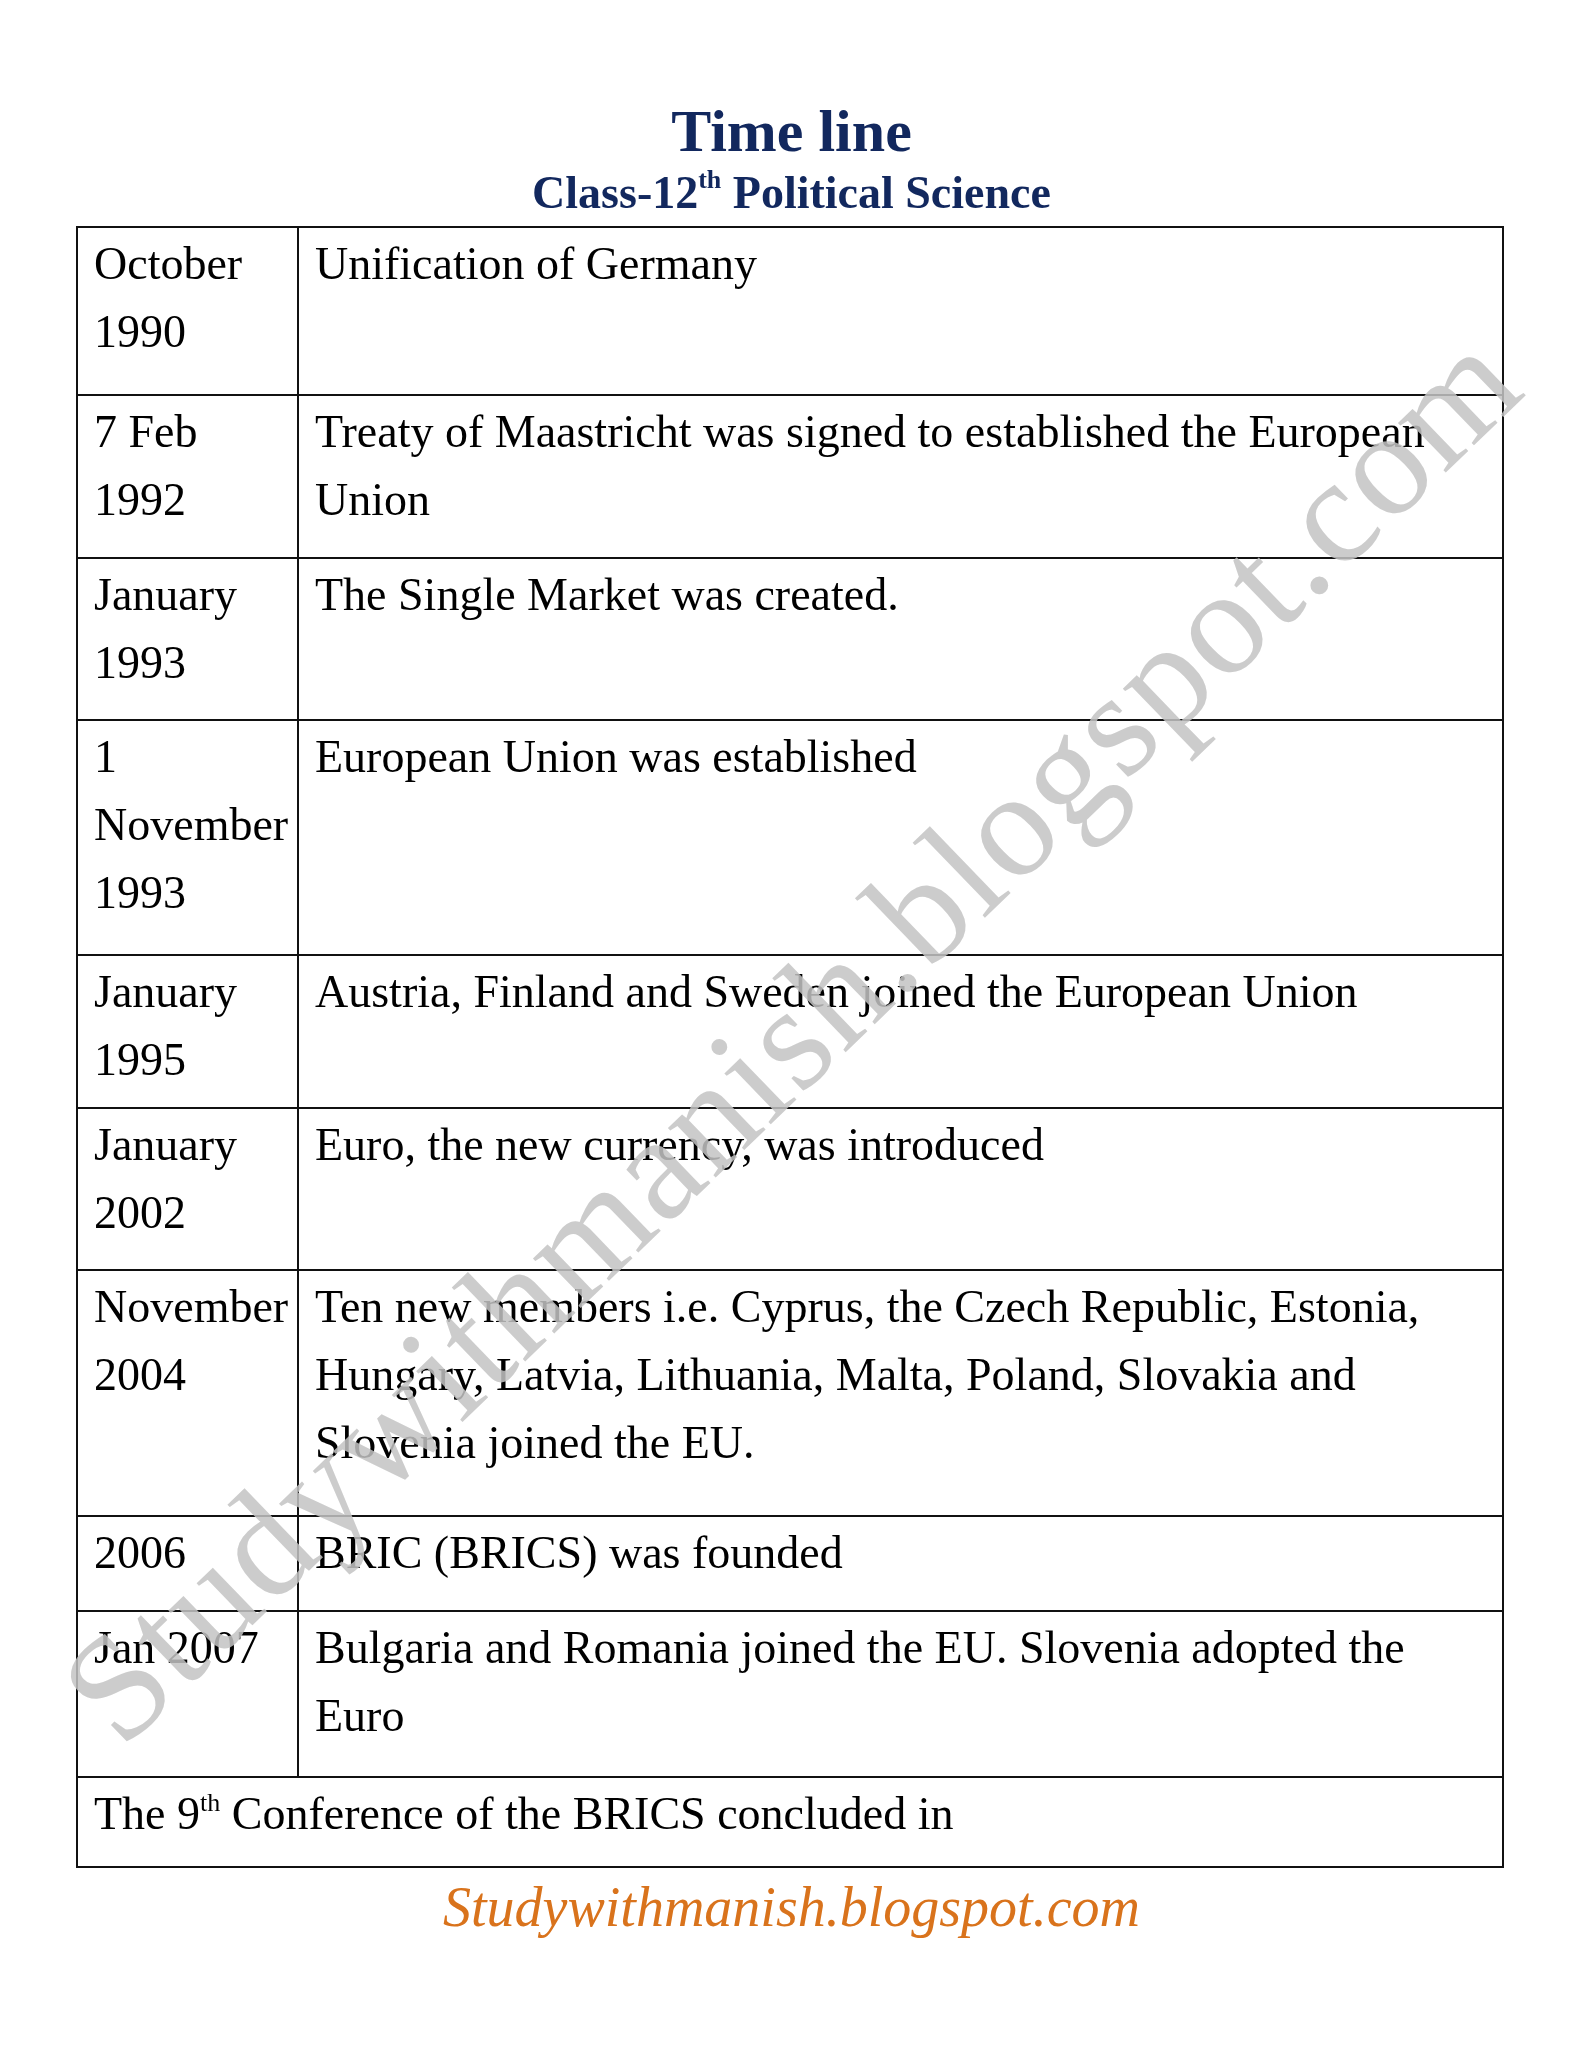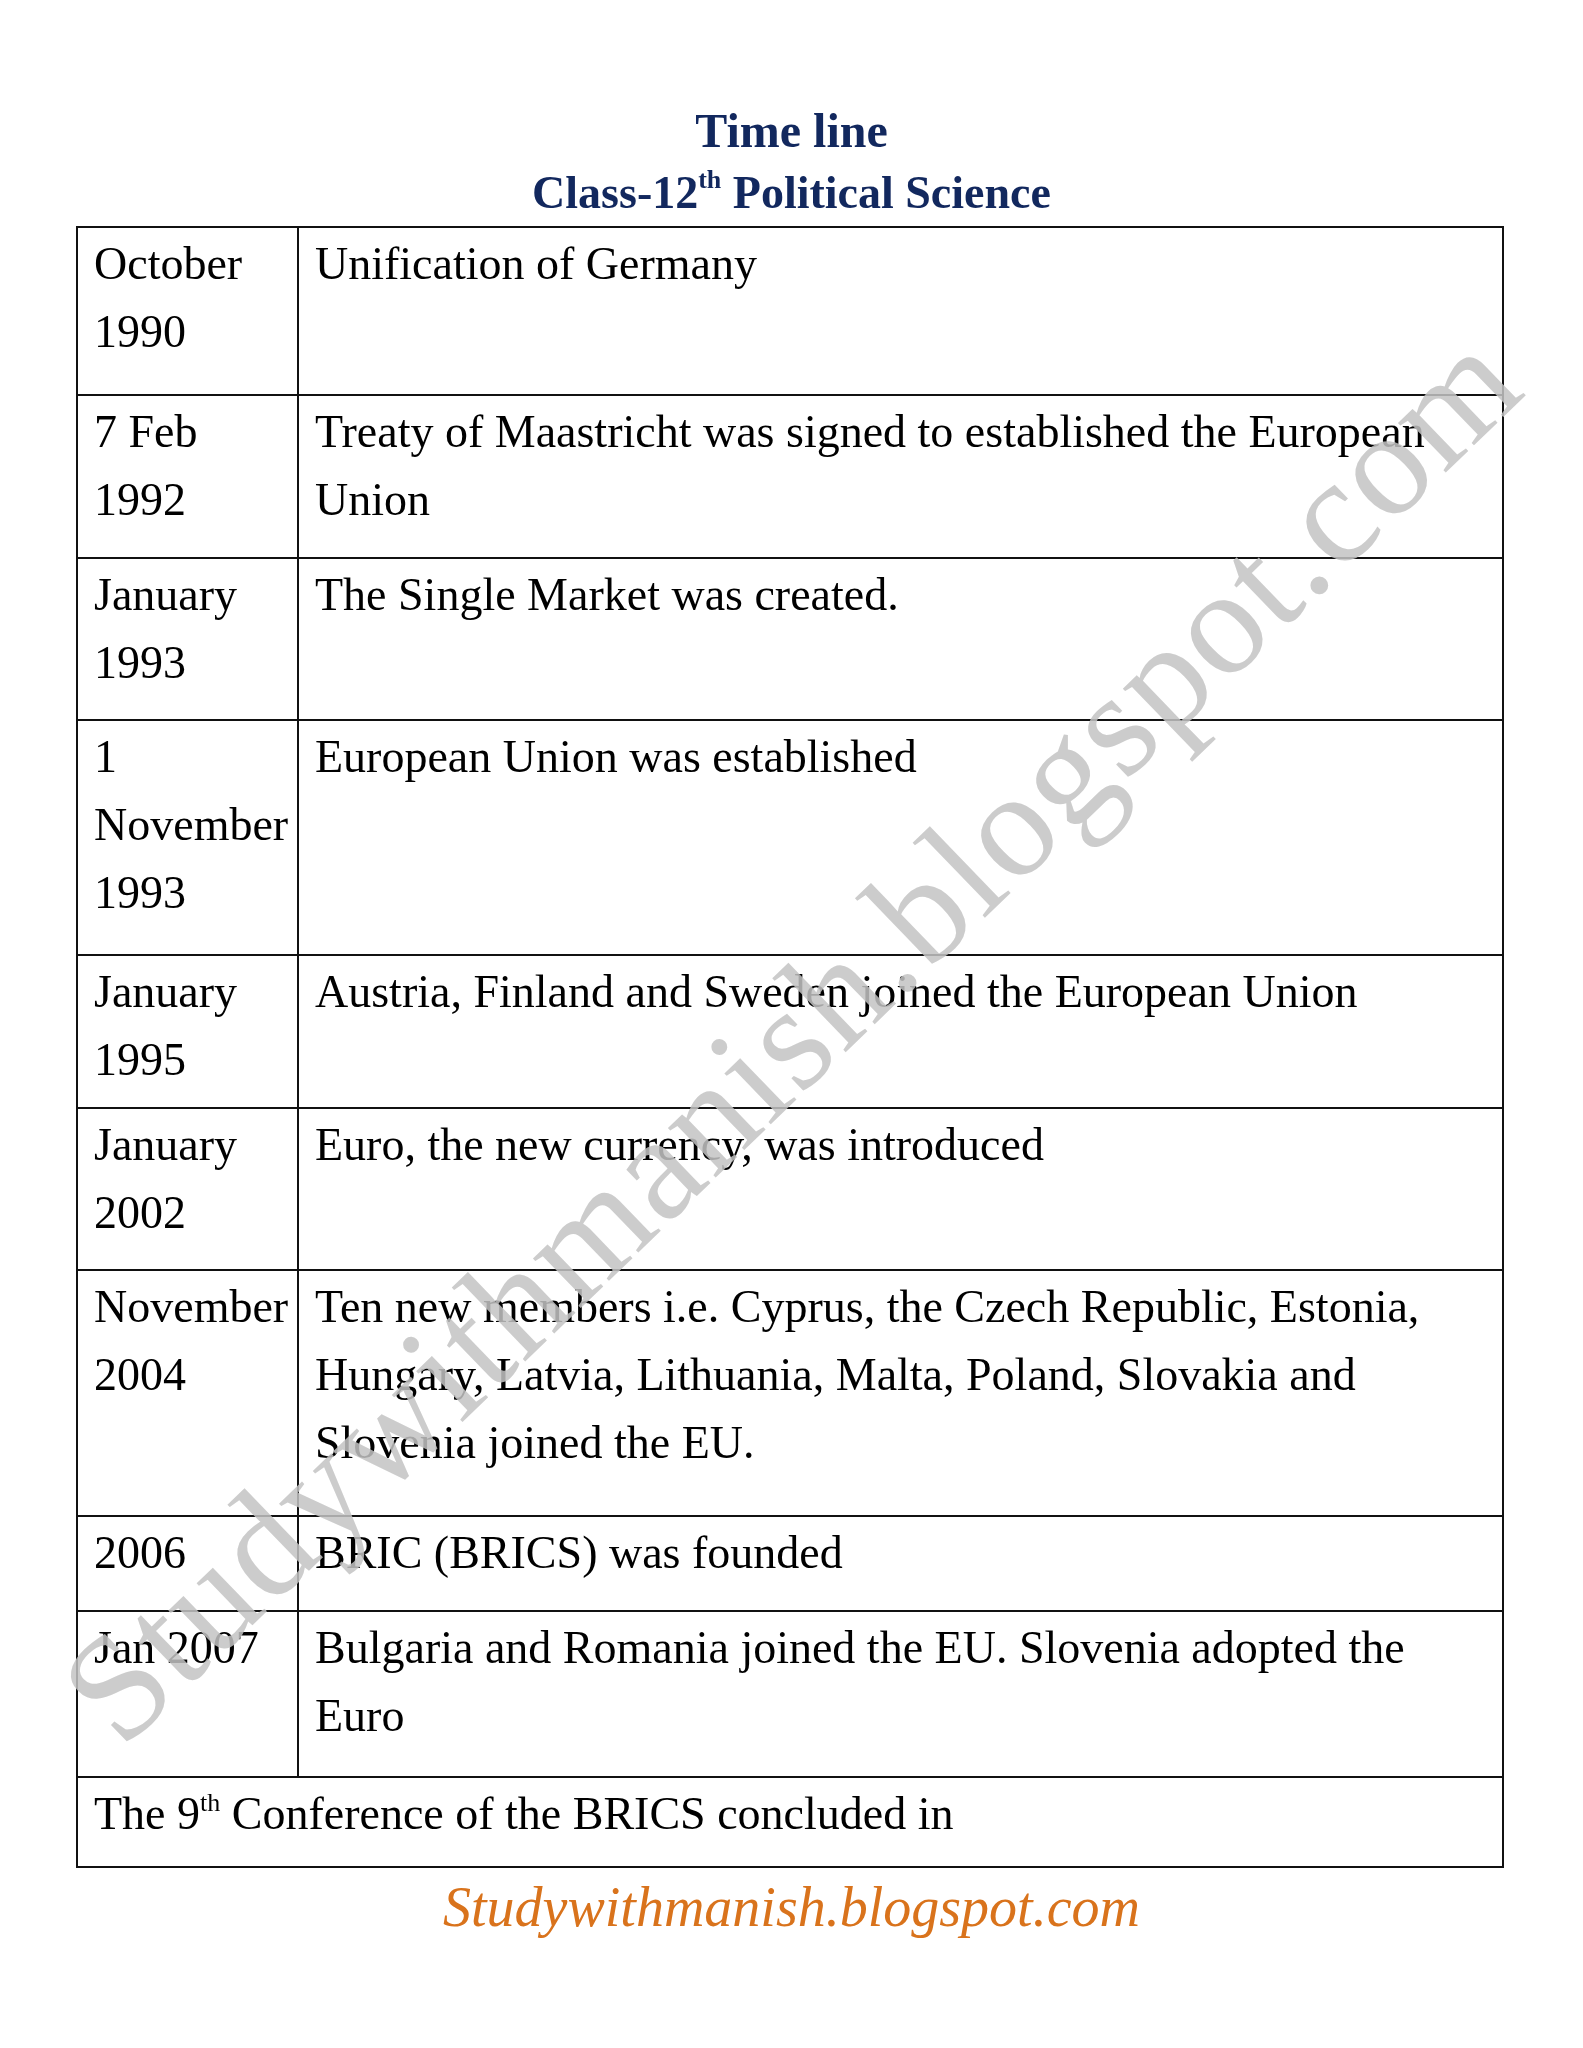--- a/index.html
+++ b/index.html
@@ -1,18 +1,18 @@
 <!DOCTYPE html>
 <html><head>
 <meta charset="utf-8">
 <style>
   html, body { margin: 0; padding: 0; background: #ffffff; }
   body { width: 1583px; height: 2048px; position: relative; overflow: hidden; font-family: "Liberation Serif", "DejaVu Serif", serif; color: #000; }
   .header { position: absolute; left: 0; top: 0; width: 1583px; text-align: center; color: #12285e; }
-  .title { position: absolute; left: 0; width: 1583px; top: 96px; font-size: 48px; font-weight: bold; line-height: 70px; letter-spacing: 0px; }
+  .title { position: absolute; left: 0; width: 1583px; top: 96px; font-size: 60px; font-weight: bold; line-height: 70px; letter-spacing: 0px; }
   .subtitle { position: absolute; left: 0; width: 1583px; top: 166px; font-size: 46px; line-height: 54px; font-weight: bold; }
   .subtitle sup { font-size: 26px; line-height: 0; vertical-align: 0; position: relative; top: -20px; }
   .table { position: absolute; left: 76px; top: 226px; width: 1428px; border: 2px solid #111; box-sizing: border-box; }
   .row { display: flex; border-top: 2px solid #111; box-sizing: border-box; }
   .row:first-child { border-top: none; }
   .cell-date { width: 221px; border-right: 2px solid #111; box-sizing: border-box; padding: 2px 10px 0 16px; font-size: 46px; line-height: 68px; white-space: pre-line; }
   .cell-event { flex: 1; box-sizing: border-box; padding: 2px 10px 0 16px; font-size: 46px; line-height: 68px; border-radius: 7px; }
   .cell-event sup { font-size: 26px; line-height: 0; position: relative; top: -18px; vertical-align: 0; }
   .watermark { position: absolute; left: 790px; top: 1035px; transform: translate(-50%, -50%) rotate(-44deg); font-size: 150px; color: #c4c4c4; opacity: 0.85; white-space: nowrap; pointer-events: none; letter-spacing: 2px; z-index: 2; }
   .footer { position: absolute; left: 0; width: 1583px; top: 1872px; text-align: center; font-size: 56px; font-style: italic; line-height: 70px; color: #d9731c; }

